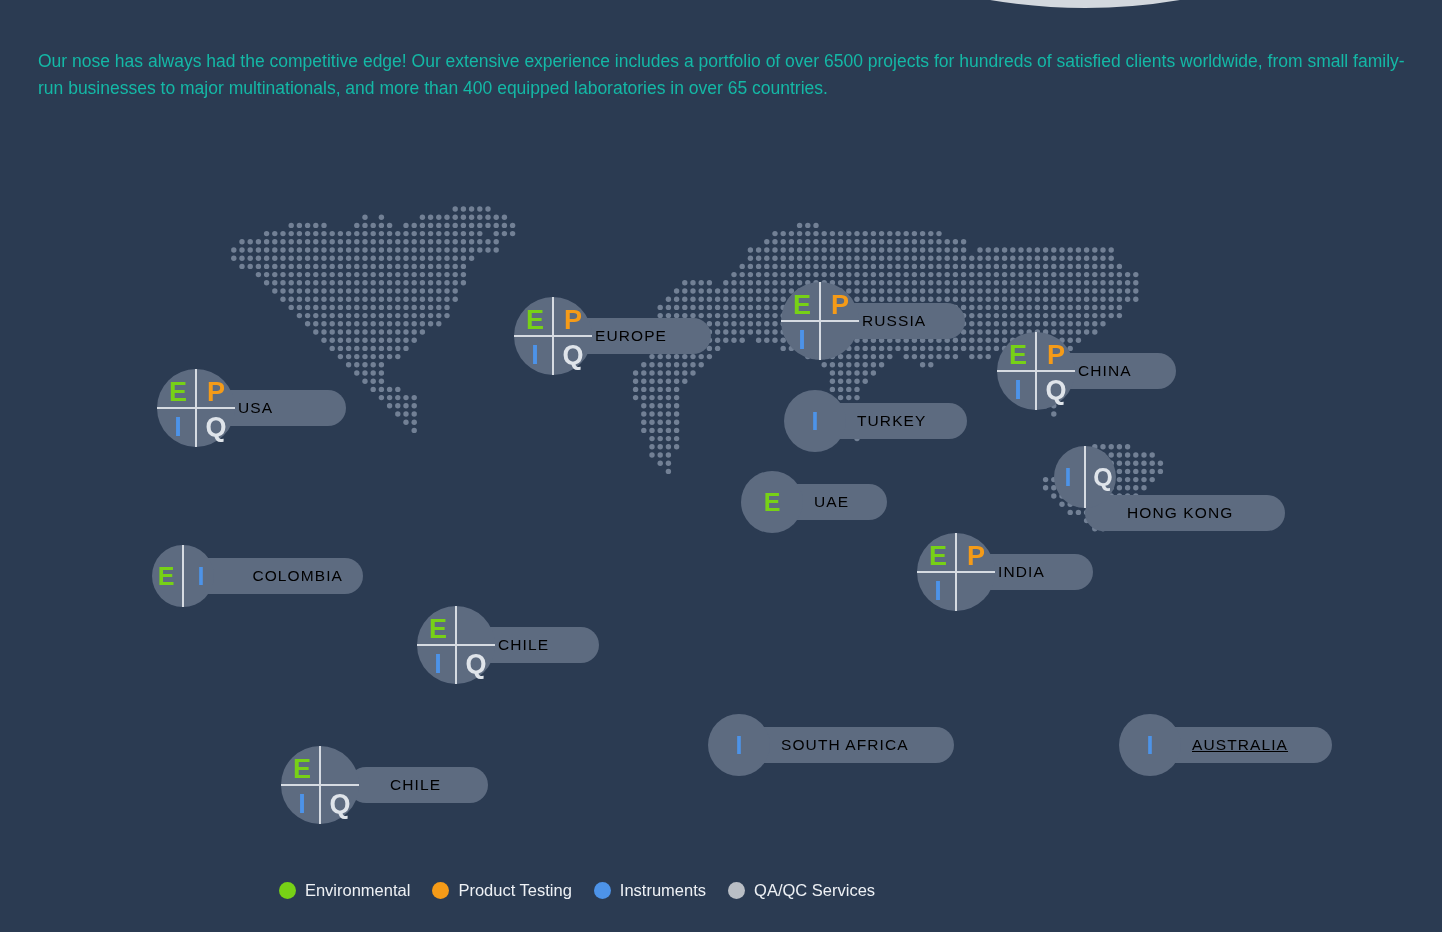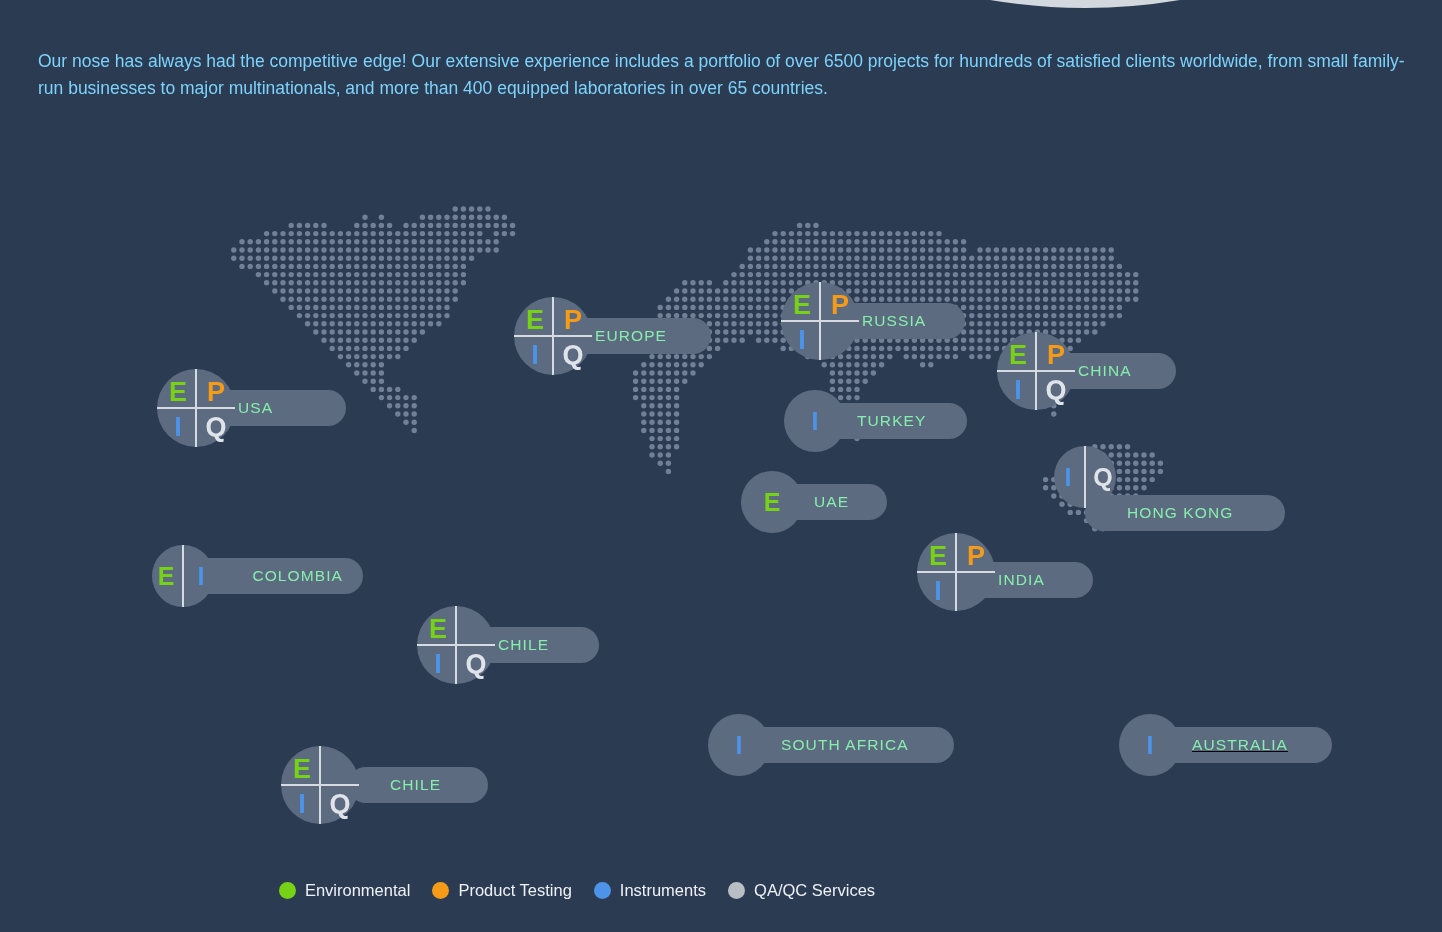--- a/index.html
+++ b/index.html
@@ -32,21 +32,21 @@
     font-size: 38px;
     font-weight: 400;
     color: #ffffff;
     letter-spacing: 0.2px;
     line-height: 1.25;
   }
   #intro-text {
     margin-top: 22px;
     font-size: 17.5px;
     line-height: 1.55;
-    color: #7dd3fc;
+    color: #14b8a6;
     max-width: 1375px;
     font-weight: 400;
   }
 
   
   #map-area {
     position: absolute;
     top: 195px;
     left: 0;
     width: 1442px;
@@ -74,21 +74,21 @@
     align-items: center;
     padding-left: 42px;
     padding-right: 20px;
     white-space: nowrap;
     left: 0;
     top: -18px;
     z-index: 1;
   }
   .pill-label {
     font-size: 15.5px;
-    color: #86efac;
+    color: #000000;
     letter-spacing: 1.1px;
     font-weight: 400;
   }
   .bubble {
     position: absolute;
     border-radius: 50%;
     background: #5d6b80;
     z-index: 2;
   }
   .bubble.big {
@@ -1664,21 +1664,21 @@
       <div class="marker split" style="left: 1085px; top: 282px;">
         <div class="pill" style="width: 200px; margin-top: 36px;">
           <span class="pill-label">HONG KONG</span>
         </div>
         <div class="bubble small"></div>
         <div class="cross-v"></div>
         <div class="glyph s-l g-I">I</div>
         <div class="glyph s-r g-Q">Q</div>
       </div>
       <div class="marker quad" style="left: 956px; top: 377px;">
-        <div class="pill" style="width: 137px; margin-top: 8px;">
+        <div class="pill" style="width: 137px;">
           <span class="pill-label">INDIA</span>
         </div>
         <div class="bubble big"></div>
         <div class="cross-h"></div>
         <div class="cross-v"></div>
         <div class="glyph q-tl g-E">E</div>
         <div class="glyph q-tr g-P">P</div>
         <div class="glyph q-bl g-I">I</div>
       </div>
       <div class="marker split" style="left: 183px; top: 381px;">

